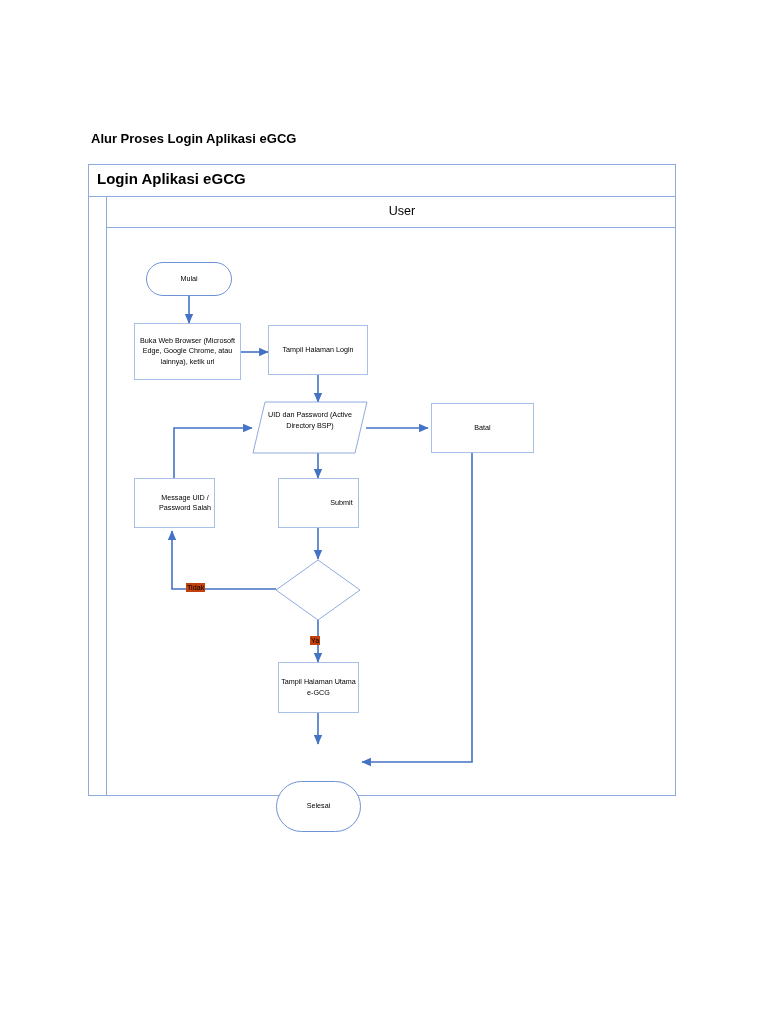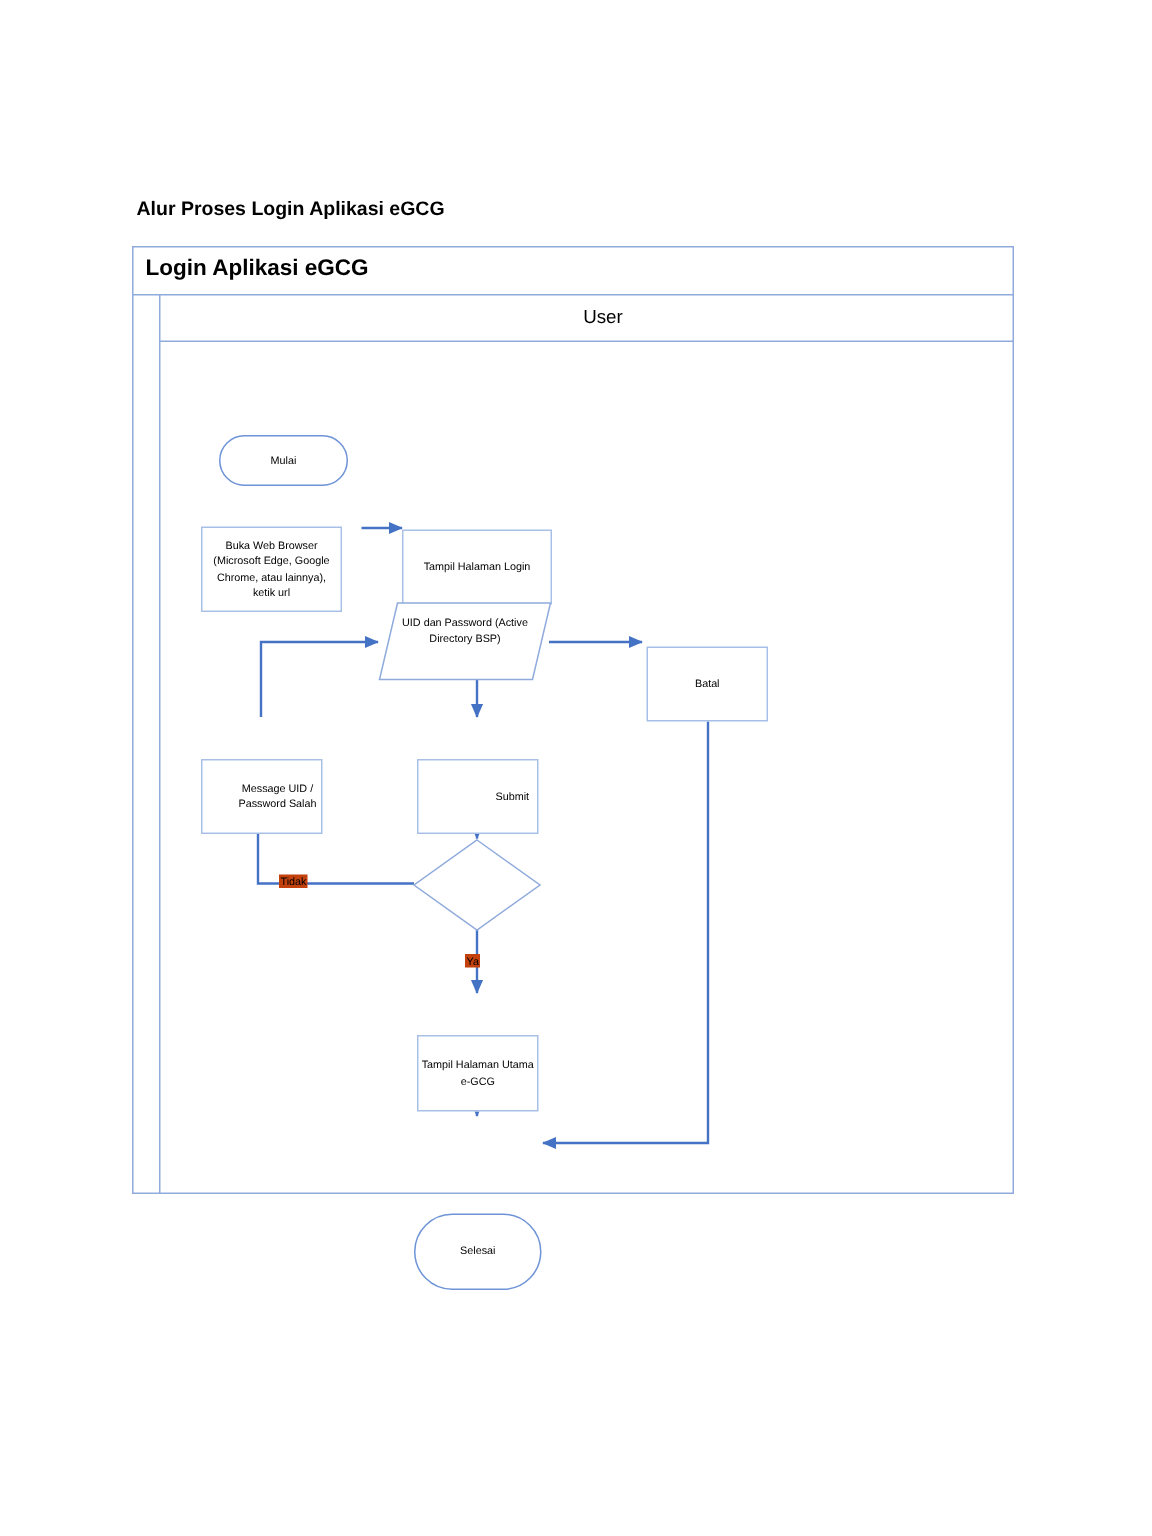--- a/index.html
+++ b/index.html
@@ -106,21 +106,20 @@
     border: 1px solid #8FAADC;
     background: #ffffff;
     display: flex;
     align-items: center;
     justify-content: center;
     text-align: center;
     font-size: 7.2px;
     line-height: 1.45;
     color: #000;
     padding: 2px;
-    margin-top: 28px;
   }
   .terminator {
     border-radius: 26px;
     border: 1.2px solid #6E93D6;
   }
   .process { border: 1px solid #A8C0E6; }
   .svg-layer {
     position: absolute;
     left: 0; top: 0;
     width: 768px;
@@ -190,30 +189,30 @@
       <path d="M276,589 L172,589 L172,531"></path>
 
       <path d="M174,478 L174,428 L252,428"></path>
 
       <path d="M472,453 L472,762 L362,762"></path>
     </g>
   </svg>
 
   <div class="shape terminator" style="left:146px; top:262px; width:86px; height:34px;">Mulai</div>
 
-  <div class="shape process" style="left:134px; top:323px; width:94px; height:57px;">Buka Web Browser (Microsoft Edge, Google Chrome, atau lainnya), ketik url</div>
+  <div class="shape process" style="left:134px; top:323px; width:107px; height:57px;">Buka Web Browser (Microsoft Edge, Google Chrome, atau lainnya), ketik url</div>
 
   <div class="shape process" style="left:268px; top:325px; width:100px; height:50px;">Tampil Halaman Login</div>
 
   <svg style="position:absolute; left:252px; top:401px; width:116px; height:53px;" viewBox="0 0 116 53" xmlns="http://www.w3.org/2000/svg">
     <polygon points="13,1 115,1 103,52 1,52" fill="#ffffff" stroke="#8FAADC" stroke-width="1"></polygon>
   </svg>
   <div class="io-text" style="left:258px; top:403px; width:104px; height:35px;">UID dan Password (Active Directory BSP)</div>
 
-  <div class="shape process" style="left:431px; top:403px; width:81px; height:50px;">Batal</div>
+  <div class="shape process" style="left:431px; top:403px; width:103px; height:50px;">Batal</div>
 
   <div class="shape process" style="left:134px; top:478px; width:81px; height:50px;padding-left:23px;">Message UID / Password Salah</div>
 
   <div class="shape process" style="left:278px; top:478px; width:81px; height:50px;padding-left:48px;">Submit</div>
 
   <svg style="position:absolute; left:275px; top:559px; width:86px; height:62px;" viewBox="0 0 86 62" xmlns="http://www.w3.org/2000/svg">
     <polygon points="43,1 85,31 43,61 1,31" fill="#ffffff" stroke="#8FAADC" stroke-width="1"></polygon>
   </svg>
 
   <div class="shape process" style="left:278px; top:662px; width:81px; height:51px;">Tampil Halaman Utama e-GCG</div>

